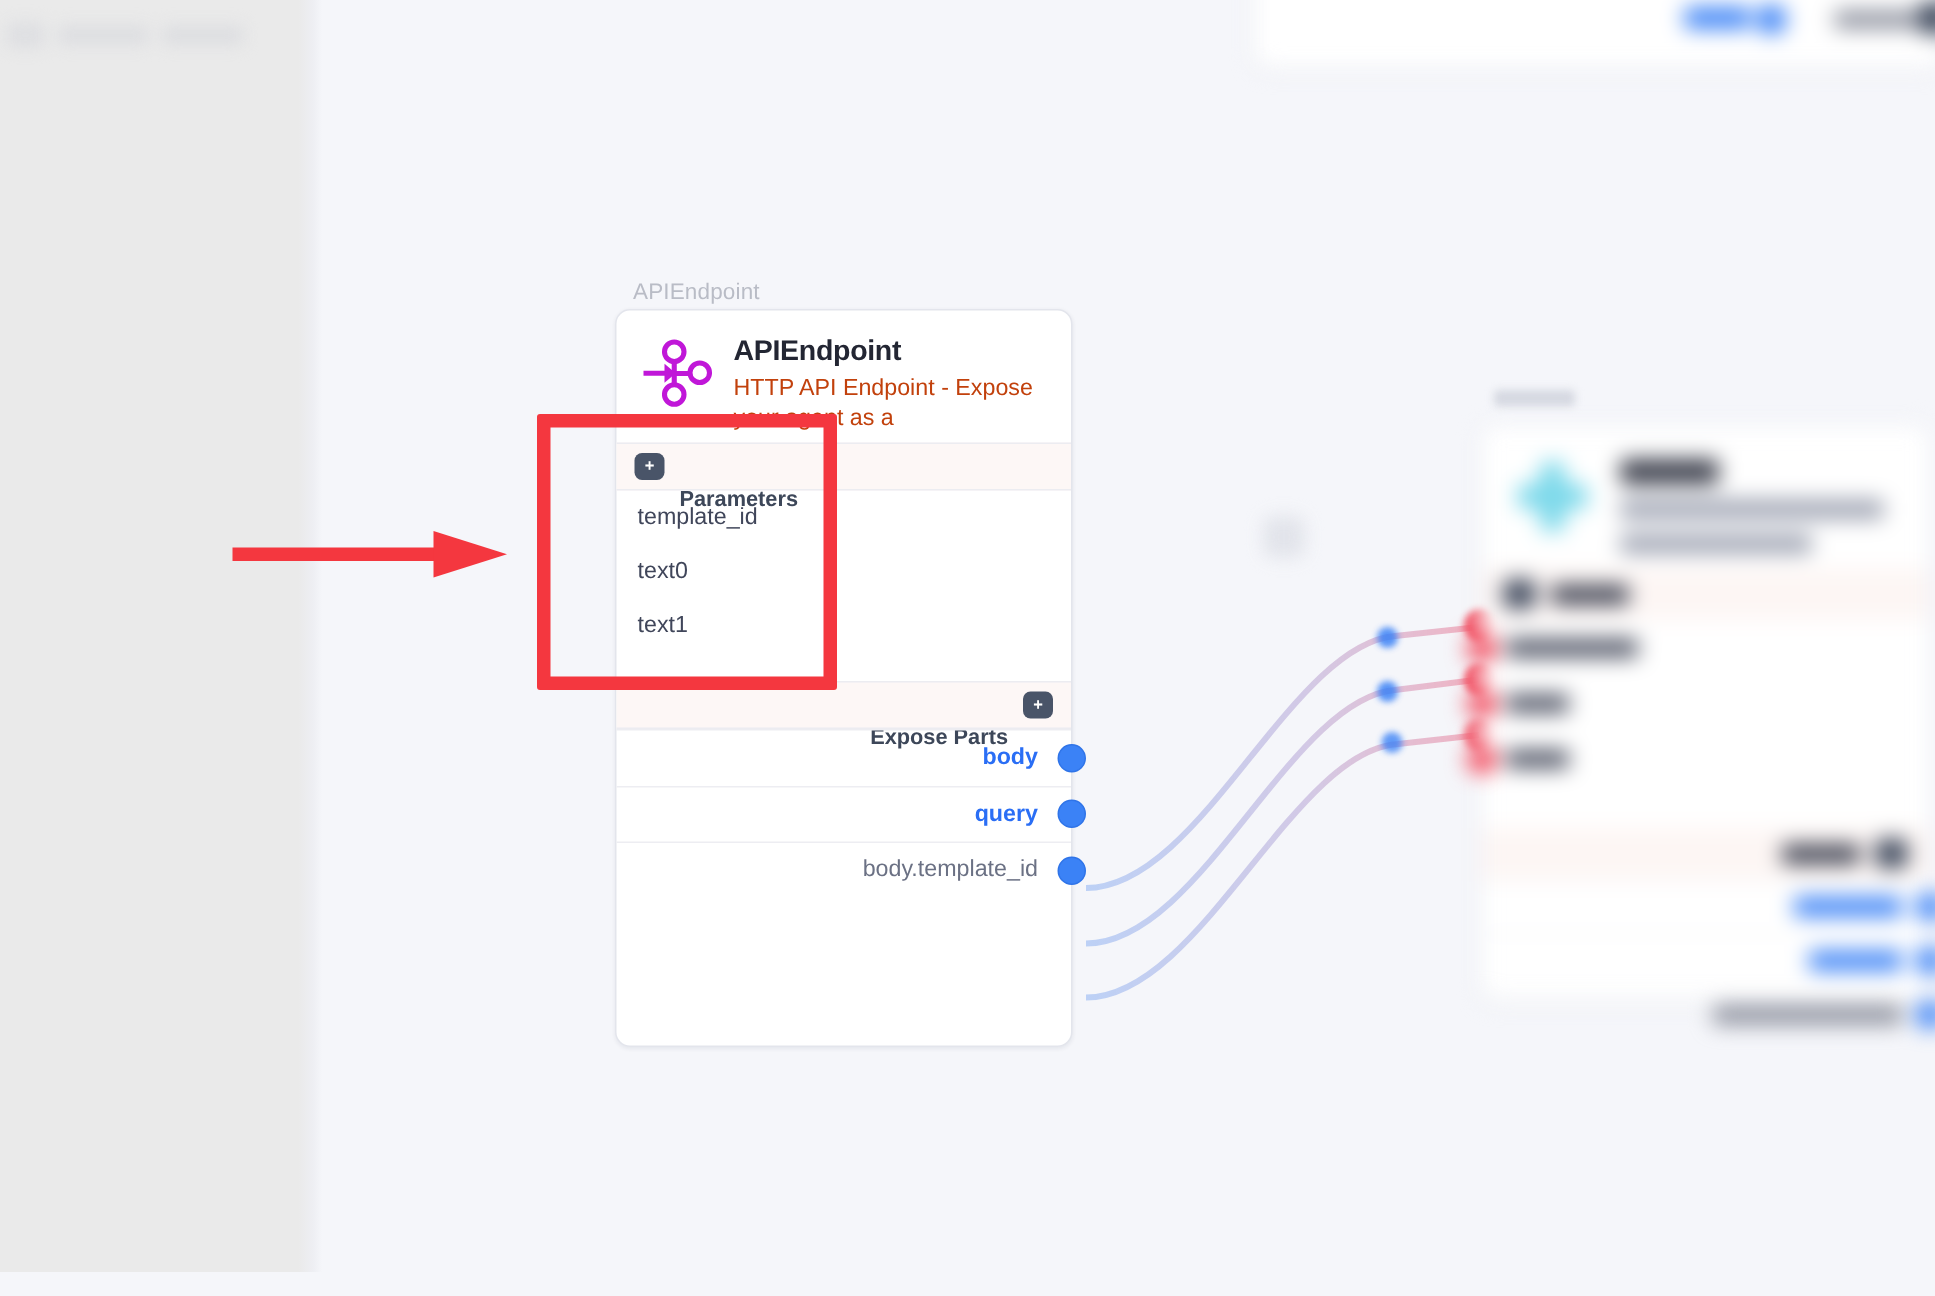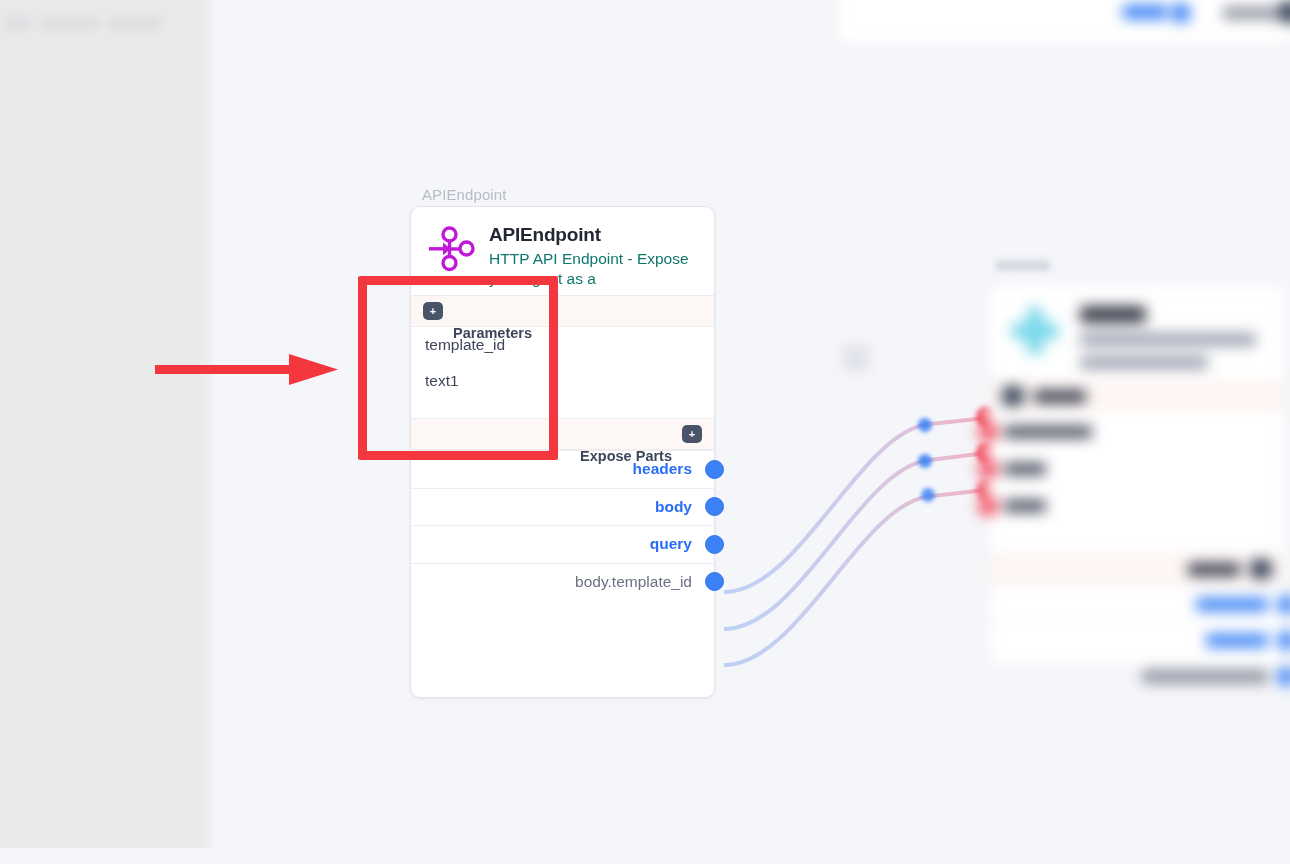--- a/index.html
+++ b/index.html
@@ -40,21 +40,21 @@
     box-shadow: 0 1px 3px rgba(20,25,50,.07);
   }
 
   
   #node-apiendpoint { left: 410px; top: 206px; width: 305px; height: 492px; }
 
   .node-head { display: flex; gap: 12px; padding: 16px 14px 12px 14px; height: 88px; overflow: hidden; }
   .node-icon { flex: 0 0 auto; width: 52px; height: 52px; display: flex; align-items: center; justify-content: center; }
   .node-head-text { min-width: 0; padding-top: 1px; }
   .node-title { font-size: 19px; font-weight: 700; color: #232633; line-height: 1.15; letter-spacing: -.2px; }
-  .node-desc { font-size: 15.5px; color: #0f766e; line-height: 1.28; margin-top: 3px; }
+  .node-desc { font-size: 15.5px; color: #c2410c; line-height: 1.28; margin-top: 3px; }
 
   .section-row {
     height: 32px; background: #fdf7f6; border-top: 1px solid #ececf1; border-bottom: 1px solid #ececf1;
     display: flex; align-items: center; padding: 0 12px; gap: 10px;
   }
   .section-row.right { justify-content: flex-end; }
   .section-title { font-size: 14.5px; font-weight: 700; color: #3d4759; margin-top: 44px; }
   .plus-btn {
     width: 20px; height: 18px; border-radius: 5px; background: #495468; color: #fff;
     font-size: 11px; line-height: 18px; text-align: center; font-weight: 700;
@@ -242,32 +242,29 @@
         <div class="node-desc">HTTP API Endpoint - Expose your agent as a</div>
       </div>
     </div>
 
     <div class="section-row">
       <div class="plus-btn">+</div>
       <div class="section-title">Parameters</div>
     </div>
 
     <div class="param-row">template_id</div>
+    <div class="param-row">text0</div>
     <div class="param-row">text1</div>
     <div class="param-spacer"></div>
 
     <div class="section-row right">
       <div class="section-title">Expose Parts</div>
       <div class="plus-btn">+</div>
     </div>
 
-    <div class="port-row">
-      <span class="port-label strong">headers</span>
-      <span class="port-dot"></span>
-    </div>
     <div class="port-row">
       <span class="port-label strong">body</span>
       <span class="port-dot"></span>
     </div>
     <div class="port-row">
       <span class="port-label strong">query</span>
       <span class="port-dot"></span>
     </div>
     <div class="port-row">
       <span class="port-label plain">body.template_id</span>

